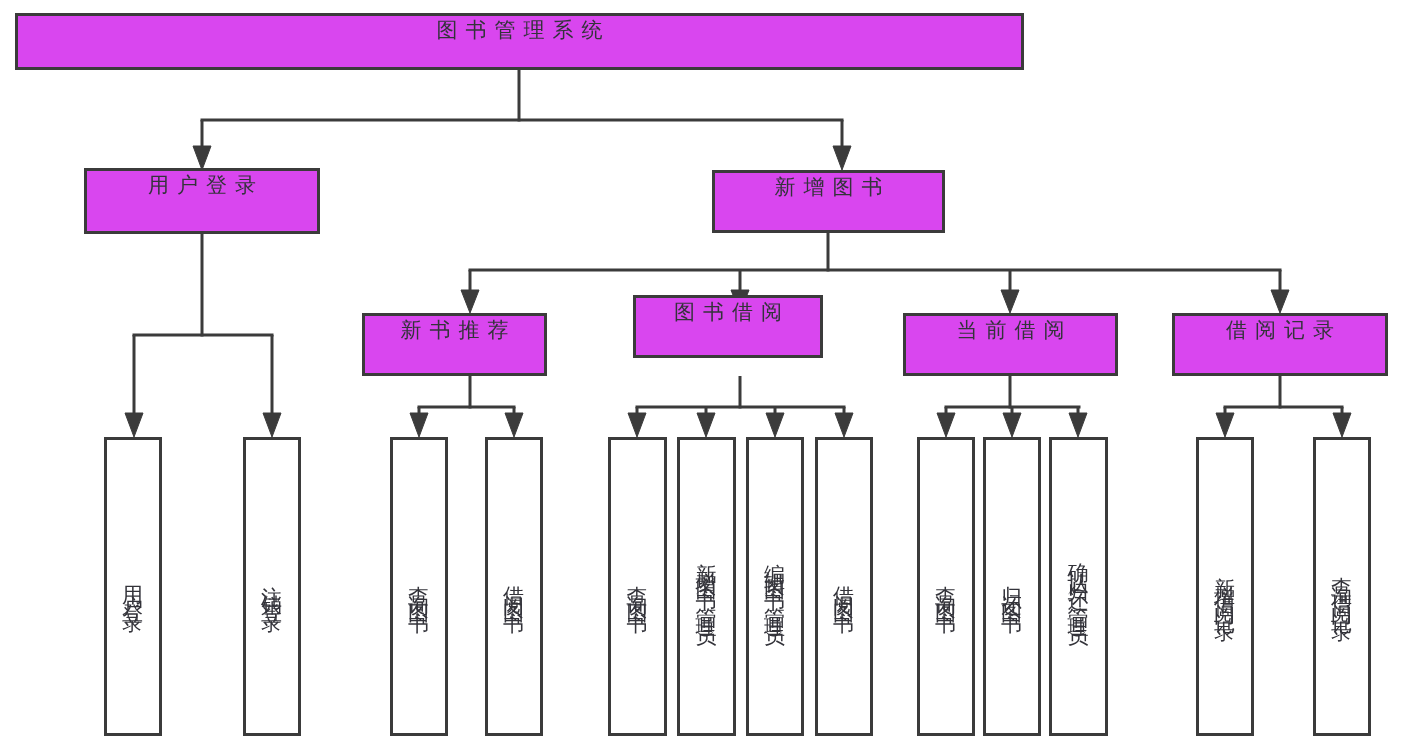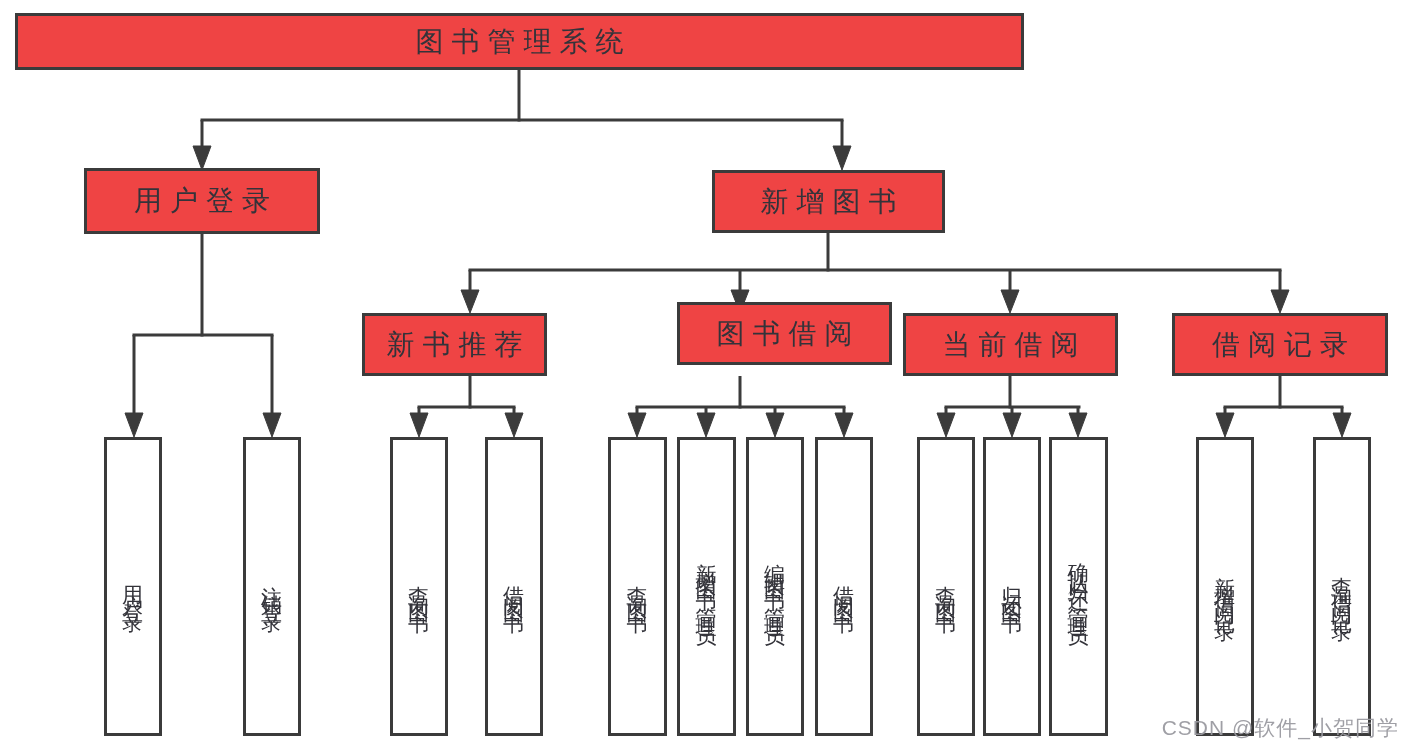--- a/index.html
+++ b/index.html
@@ -4,23 +4,23 @@
 <style>
   html,body{margin:0;padding:0;background:#ffffff;}
   .canvas{
     position:relative;width:1405px;height:747px;background:#ffffff;overflow:hidden;
     font-family:"Liberation Sans","DejaVu Sans",sans-serif;color:#33333a;
   }
   .edges{position:absolute;left:0;top:0;z-index:0;}
   .edges line{stroke:#3b3b3b;stroke-width:3;}
   .edges polygon{fill:#3b3b3b;stroke:#3b3b3b;stroke-width:1;}
   .hbox{
-    position:absolute;box-sizing:border-box;border:3px solid #3b3b3b;background:#ef4444;
-    display:flex;align-items:center;justify-content:center;z-index:1;
-    font-size:28px;letter-spacing:8px;text-indent:8px;white-space:nowrap;
+    position:absolute;box-sizing:border-box;border:3px solid #3b3b3b;background:#d946ef;
+    display:flex;align-items:flex-start;justify-content:center;z-index:1;
+    font-size:21px;letter-spacing:8px;text-indent:8px;white-space:nowrap;
   }
   .vbox{
     position:absolute;box-sizing:border-box;border:3px solid #3b3b3b;background:#ffffff;
     display:flex;align-items:center;justify-content:center;z-index:1;
   }
   .vbox .vtext{
     writing-mode:vertical-rl;text-orientation:mixed;
     font-size:21px;letter-spacing:9px;line-height:1;white-space:nowrap;color:#33333a;
   }
   .watermark{
@@ -116,21 +116,21 @@
   <div class="hbox" style="left:84px;top:168px;width:236px;height:66px;">
     <span>用户登录</span>
   </div>
   <div class="hbox" style="left:712px;top:170px;width:233px;height:63px;">
     <span>新增图书</span>
   </div>
 
   <div class="hbox" style="left:362px;top:313px;width:185px;height:63px;">
     <span>新书推荐</span>
   </div>
-  <div class="hbox" style="left:633px;top:302px;width:215px;height:63px;margin-left:44px;">
+  <div class="hbox" style="left:633px;top:295px;width:190px;height:63px;">
     <span>图书借阅</span>
   </div>
   <div class="hbox" style="left:903px;top:313px;width:215px;height:63px;">
     <span>当前借阅</span>
   </div>
   <div class="hbox" style="left:1172px;top:313px;width:216px;height:63px;">
     <span>借阅记录</span>
   </div>
 
   <div class="vbox" style="left:104px;top:437px;width:58px;height:299px;">
@@ -170,15 +170,14 @@
     <span class="vtext">确认归还（管理员）</span>
   </div>
 
   <div class="vbox" style="left:1196px;top:437px;width:58px;height:299px;">
     <span class="vtext">新增借阅记录</span>
   </div>
   <div class="vbox" style="left:1313px;top:437px;width:58px;height:299px;">
     <span class="vtext">查询借阅记录</span>
   </div>
 
-  <div class="watermark">CSDN @软件_小贺同学</div>
 
 </div>
 
 </body></html>

